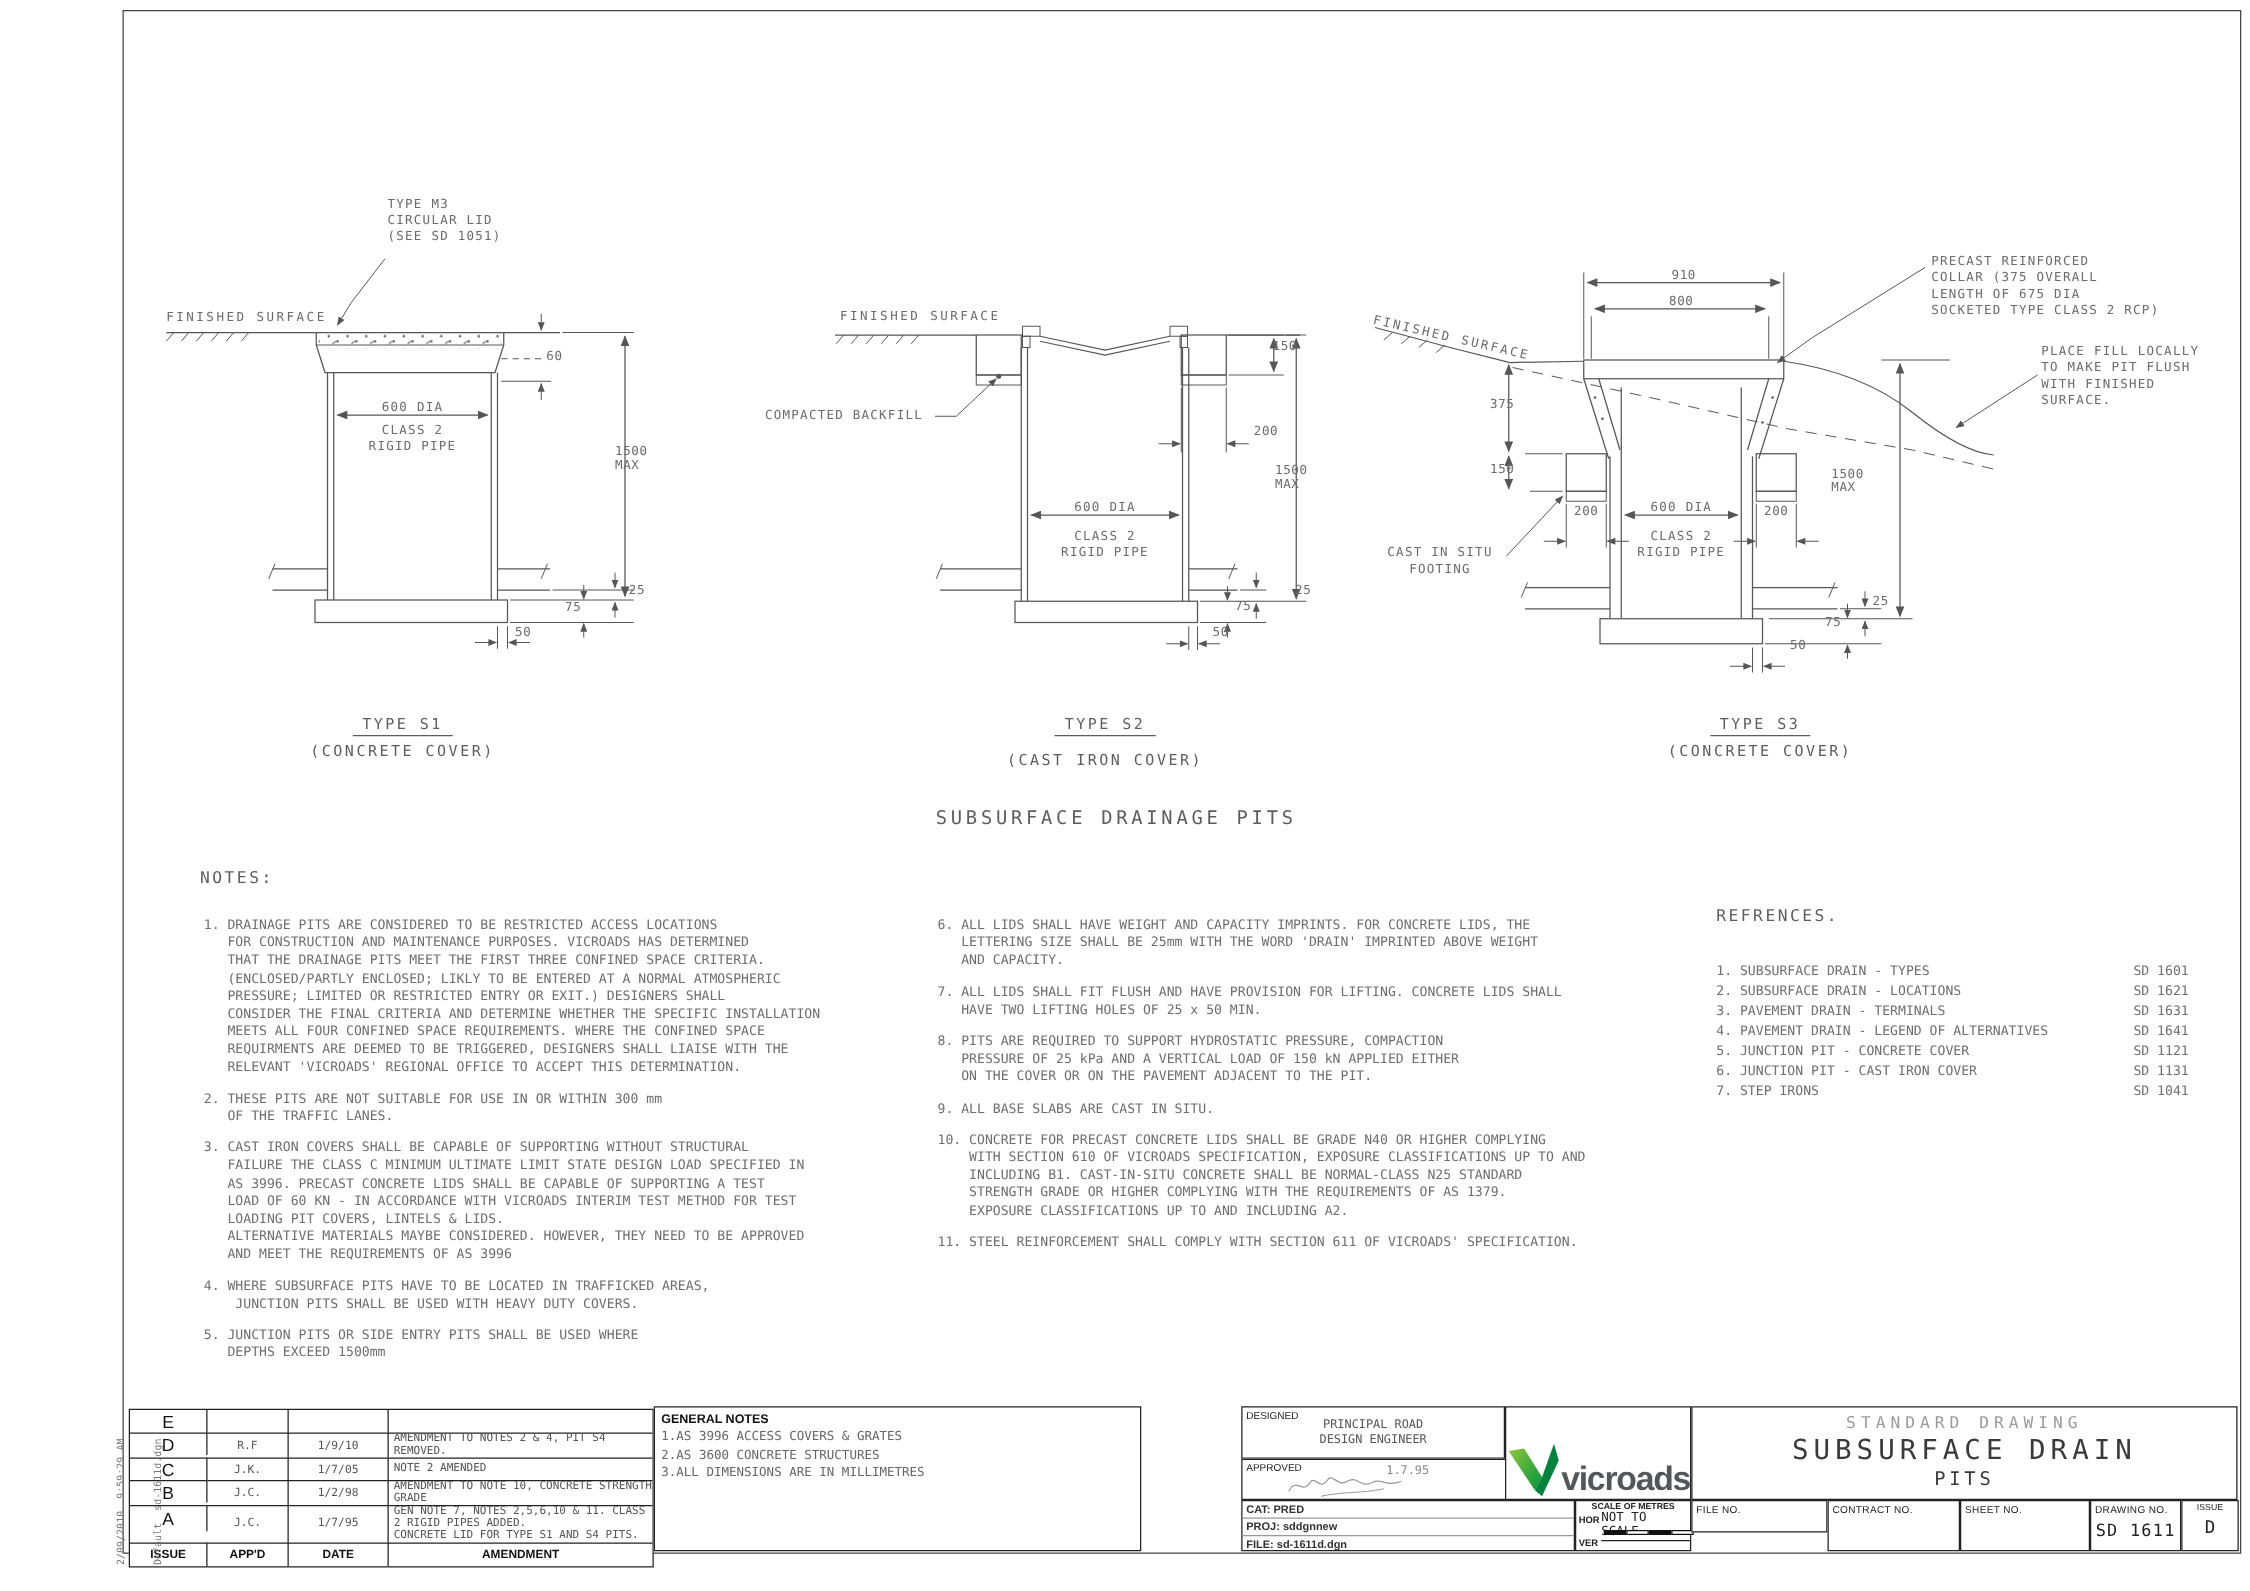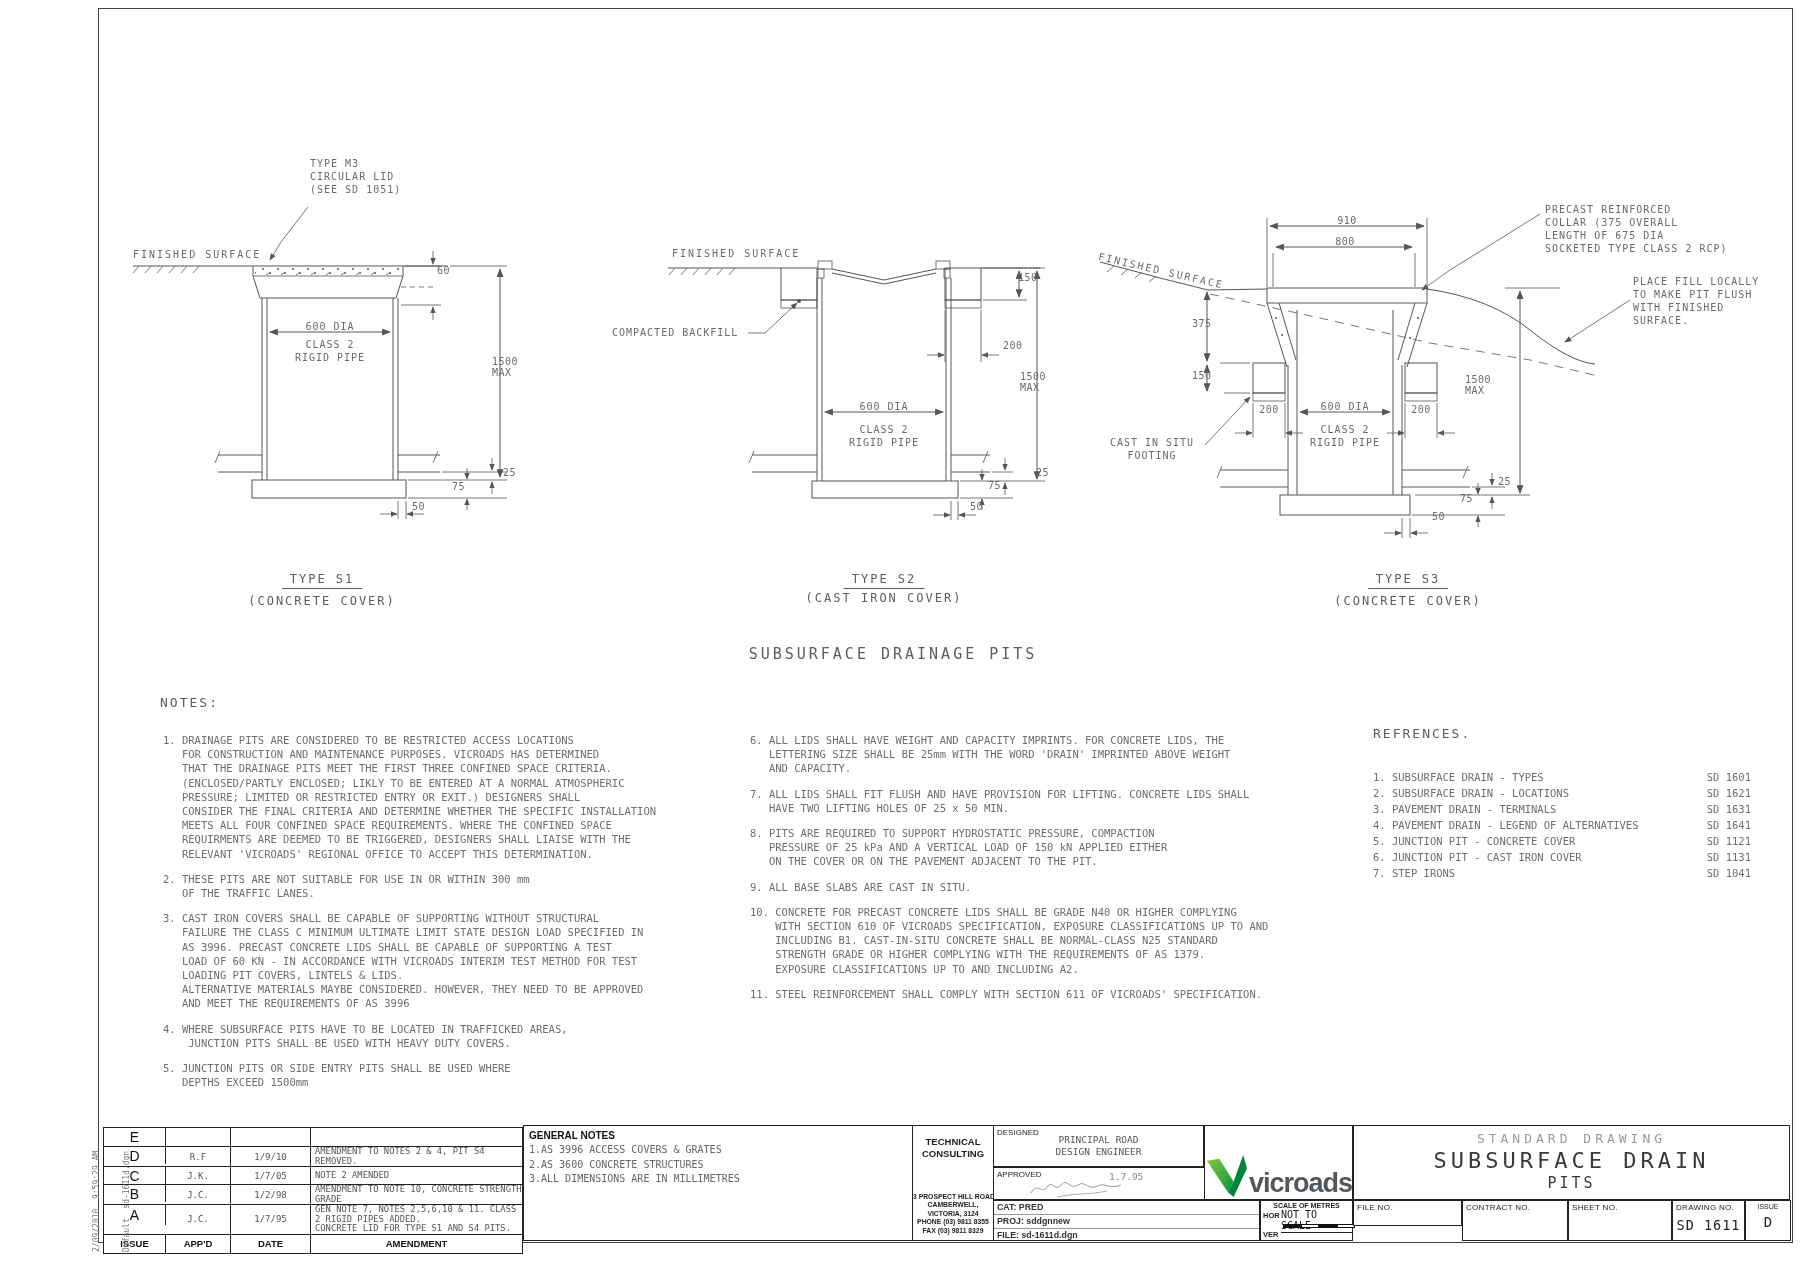--- a/index.html
+++ b/index.html
@@ -100,21 +100,21 @@
     </g>
   </svg>
 
   <div class="abs lbl" style="left:133px;top:248px;letter-spacing:2px;">FINISHED SURFACE</div>
   <div class="abs lbl pre" style="left:310px;top:157px;">TYPE M3
 CIRCULAR LID
 (SEE SD 1051)</div>
   <div class="abs lbl ctr" style="left:330px;top:320px;">600 DIA</div>
   <div class="abs lbl ctr pre" style="left:330px;top:338px;">CLASS 2
 RIGID PIPE</div>
-  <div class="abs dim" style="left:437px;top:265px;">60</div>
+  <div class="abs dim" style="left:437px;top:280px;">60</div>
   <div class="abs dim pre" style="left:492px;top:356px;">1500
 MAX</div>
   <div class="abs dim" style="left:503px;top:467px;">25</div>
   <div class="abs dim" style="left:452px;top:481px;">75</div>
   <div class="abs dim" style="left:412px;top:501px;">50</div>
 
   <svg style="left:535px;top:190px;" width="520" height="360" viewBox="0 0 520 360">
     <g>
       <path class="ln" d="M133,78 H246 M446,78 H505"></path>
       <path class="ln thin" d="M140,78 l-6,7 M152,78 l-6,7 M164,78 l-6,7 M176,78 l-6,7 M188,78 l-6,7 M200,78 l-6,7"></path>
@@ -270,21 +270,21 @@
   <div class="abs dim" style="left:1498px;top:476px;">25</div>
   <div class="abs dim" style="left:1460px;top:493px;">75</div>
   <div class="abs dim" style="left:1432px;top:511px;">50</div>
 
   <div class="abs ctr" style="left:322px;top:568px;">
     <div class="big" style="border-bottom:1px solid #5d5d5d;padding:0 8px 2px;display:inline-block;">TYPE S1</div>
     <div class="big" style="margin-top:5px;">(CONCRETE COVER)</div>
   </div>
   <div class="abs ctr" style="left:884px;top:568px;">
     <div class="big" style="border-bottom:1px solid #5d5d5d;padding:0 8px 2px;display:inline-block;">TYPE S2</div>
-    <div class="big" style="margin-top:2px;">(CAST IRON COVER)</div>
+    <div class="big" style="margin-top:12px;">(CAST IRON COVER)</div>
   </div>
   <div class="abs ctr" style="left:1408px;top:568px;">
     <div class="big" style="border-bottom:1px solid #5d5d5d;padding:0 8px 2px;display:inline-block;">TYPE S3</div>
     <div class="big" style="margin-top:5px;">(CONCRETE COVER)</div>
   </div>
 
   <div class="abs ctr h-title" style="left:893px;top:645px;font-size:15px;letter-spacing:3px;">SUBSURFACE DRAINAGE PITS</div>
 
   <div class="abs h-title" style="left:160px;top:695px;">NOTES:</div>
   <div class="abs" style="left:163px;top:733px;width:525px;">
@@ -396,31 +396,20 @@
     <div class="rev-foot" style="border-right:none;">AMENDMENT</div>
   </div>
 
   <div class="tb" style="left:523px;top:1125px;width:390px;height:116px;">
     <div style="font-family:'Liberation Sans',sans-serif;font-weight:bold;font-size:10px;color:#111;margin:4px 0 2px 5px;">GENERAL NOTES</div>
     <div class="gn-item" style="margin-left:5px;">1.AS 3996 ACCESS COVERS &amp; GRATES</div>
     <div class="gn-item" style="margin-left:5px;">2.AS 3600 CONCRETE STRUCTURES</div>
     <div class="gn-item" style="margin-left:5px;">3.ALL DIMENSIONS ARE IN MILLIMETRES</div>
   </div>
 
-  <div class="tb" style="left:912px;top:1125px;width:82px;height:116px;">
-    <div style="font-family:'Liberation Sans',sans-serif;font-weight:bold;font-size:9.5px;color:#222;text-align:center;margin-top:10px;line-height:12px;">
-      <div>TECHNICAL</div>
-      <div>CONSULTING</div>
-    </div>
-    <div class="addr pre" style="position:absolute;bottom:5px;left:0;right:0;">3 PROSPECT HILL ROAD,
-CAMBERWELL,
-VICTORIA, 3124
-PHONE (03) 9811 8355
-FAX (03) 9811 8329</div>
-  </div>
 
   <div class="tb" style="left:993px;top:1125px;width:211px;height:42px;">
     <div class="boxlabel" style="position:absolute;top:2px;left:3px;">DESIGNED</div>
     <div class="pre" style="font-size:9.5px;color:#555;text-align:center;margin-top:8px;line-height:12px;">PRINCIPAL ROAD
 DESIGN ENGINEER</div>
   </div>
   <div class="tb" style="left:993px;top:1167px;width:229px;height:33px;">
     <div class="boxlabel" style="position:absolute;top:2px;left:3px;">APPROVED</div>
     <div style="position:absolute;top:3px;left:115px;font-size:9.5px;color:#888;">1.7.95</div>
     <svg width="100" height="22" viewBox="0 0 100 22" style="left:35px;top:9px;">

